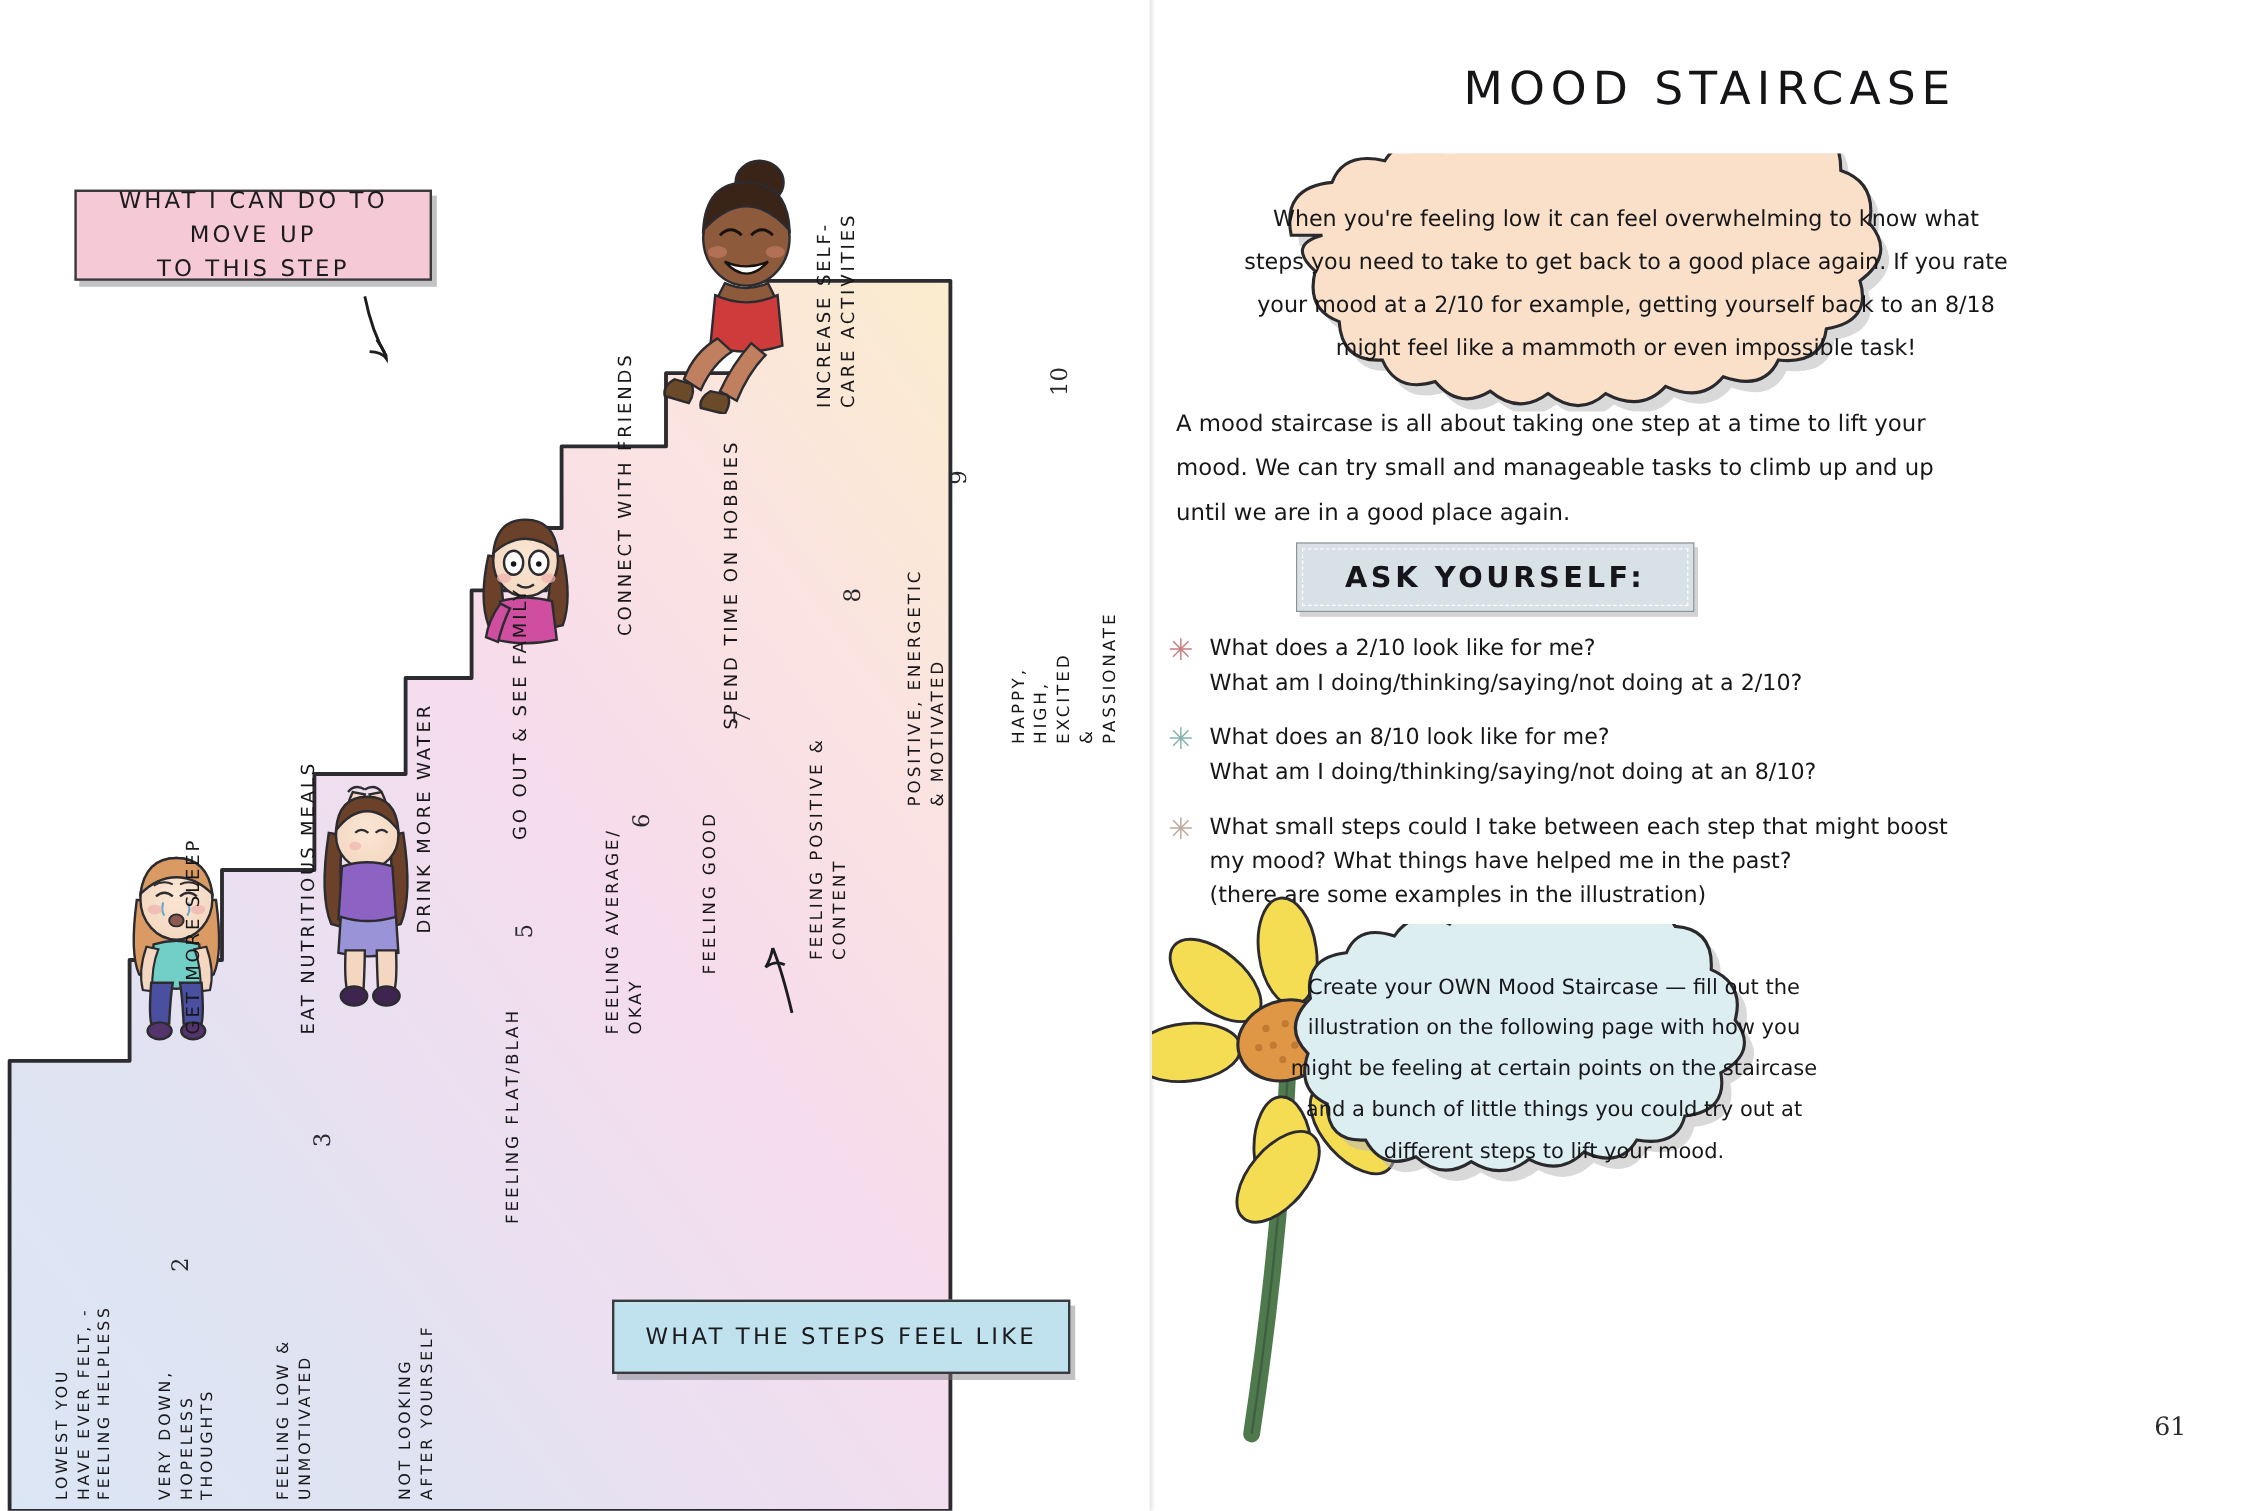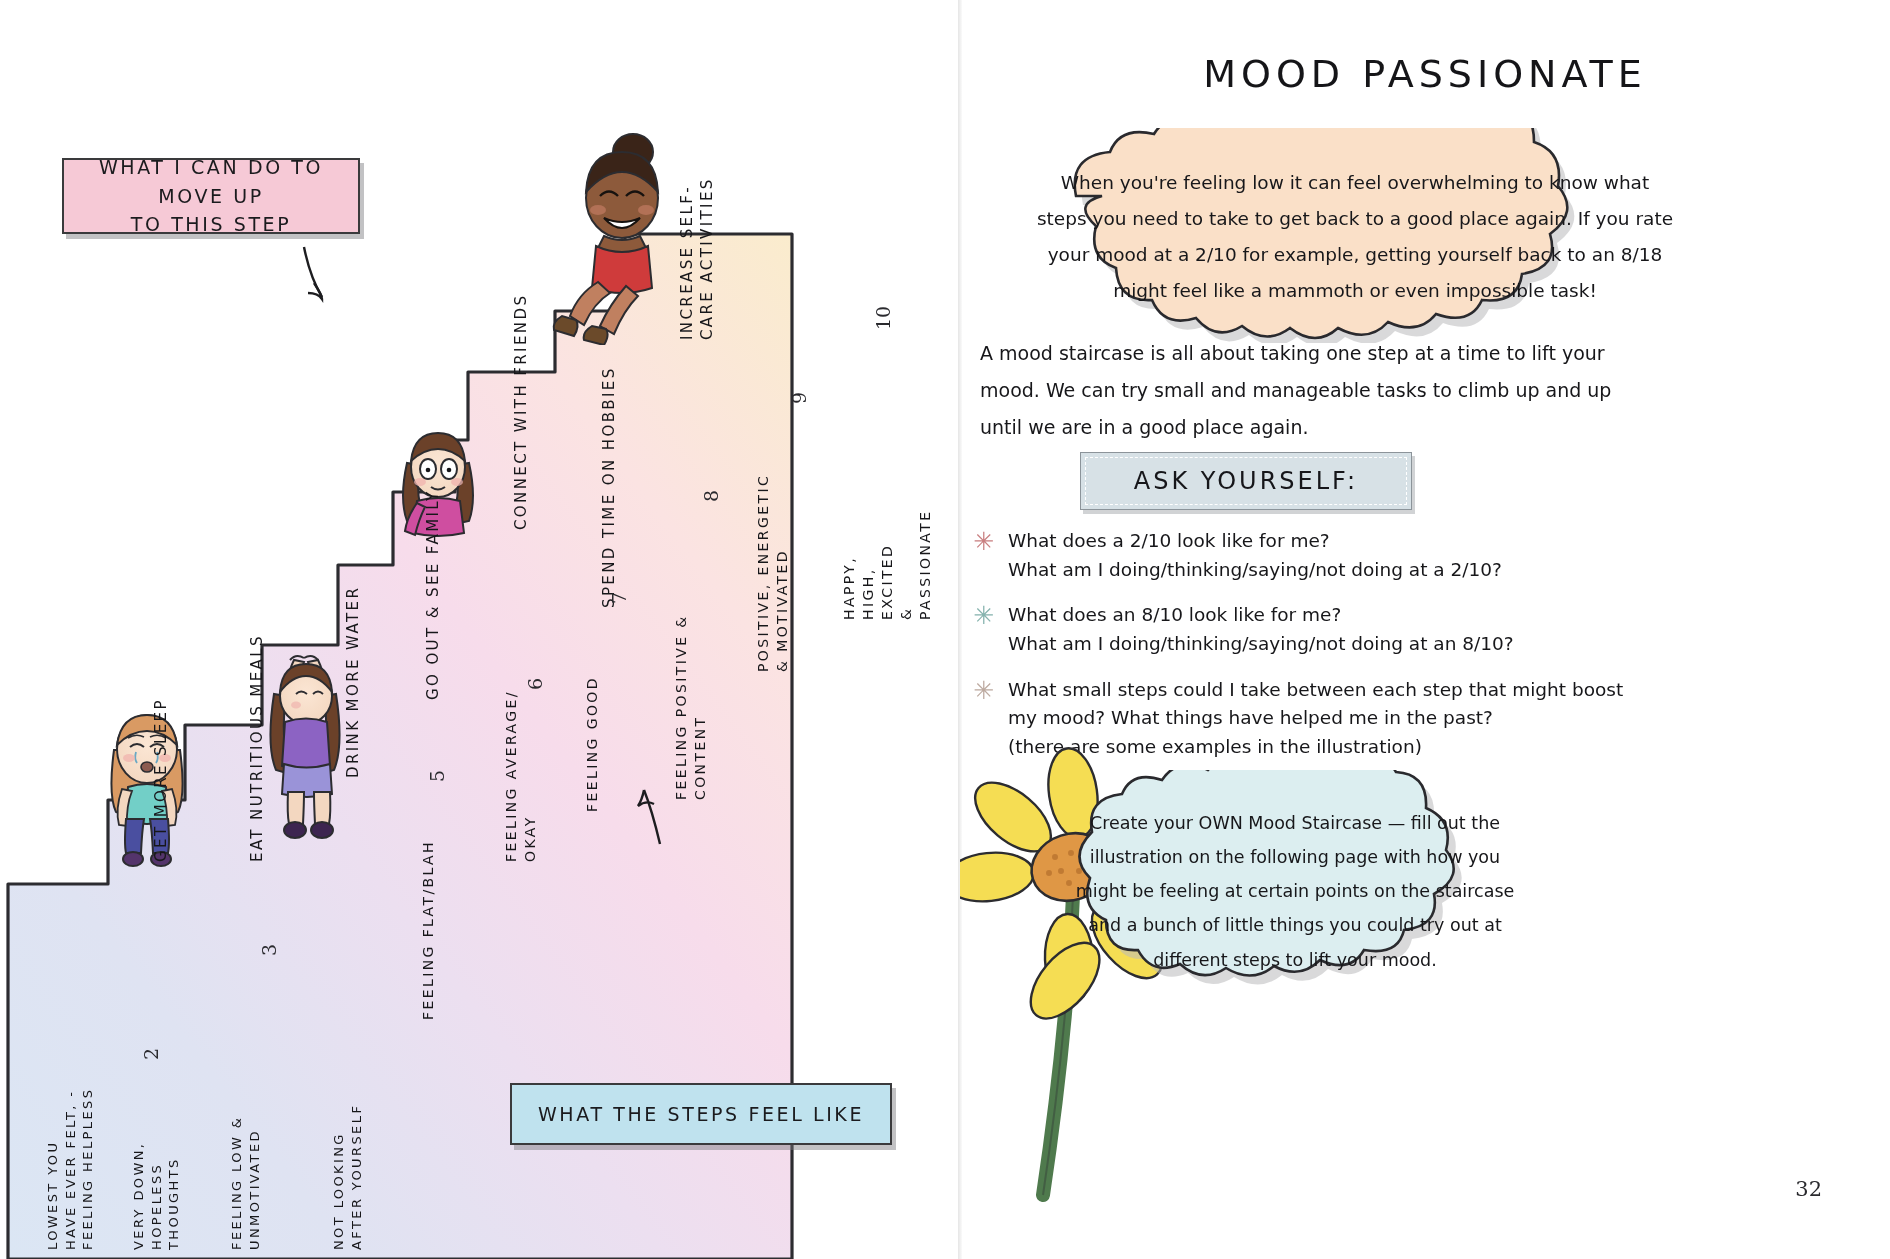--- a/index.html
+++ b/index.html
@@ -83,20 +83,21 @@
   }
   .body-para b{font-weight:normal;text-align:right;}
 
   .ask-box{
     position:absolute;left:120px;top:452px;width:330px;height:56px;
     background:#d7e1e6;border:1.5px solid #8c949a;
     display:flex;align-items:center;justify-content:center;
     font-size:24px;letter-spacing:3px;color:#16161a;
     box-shadow:3px 4px 0 rgba(140,145,150,0.4);
     font-family:"DejaVu Sans", sans-serif;
+    font-weight:bold;
   }
   .ask-box:after{
     content:"";position:absolute;inset:4px;border:1.5px dashed #ffffff;pointer-events:none;
   }
 
   .qlist{position:absolute;left:0px;top:527px;width:700px;}
   .qitem{display:flex;margin-bottom:17px;}
   .qmark{width:48px;flex:0 0 48px;text-align:center;font-size:25px;line-height:1.2;}
   .qtext{font-size:18.5px;line-height:1.55;color:#17171a;font-family:"DejaVu Sans", sans-serif;}
 
@@ -321,21 +322,21 @@
       <div class="stepnum" style="left:788px;top:404px;">9</div>
       <div class="stepnum" style="left:872px;top:330px;">10</div>
 
     </div>
   </div>
 
   <div class="gutter"></div>
 
   <div class="right-page">
 
-    <div class="page-title">MOOD PASSIONATE</div>
+    <div class="page-title">MOOD STAIRCASE</div>
 
     <svg style="position:absolute;left:40px;top:128px;" width="720" height="215" viewBox="0 0 720 215">
       <g transform="translate(6,8)">
         <path d="M70,60 q-8,-40 34,-44 q10,-26 44,-18 q16,-26 50,-12 q18,-24 48,-10
                  q16,-26 50,-14 q20,-24 50,-8 q22,-22 50,-4 q26,-18 50,4 q30,-14 48,14
                  q34,0 34,38 q30,10 24,44 q22,26 -8,48 q10,34 -28,40 q-4,30 -40,26
                  q-12,26 -46,14 q-18,22 -48,8 q-20,22 -50,6 q-22,20 -48,0 q-24,18 -48,-2
                  q-26,16 -46,-8 q-32,10 -44,-18 q-34,2 -36,-32 q-28,-10 -20,-42 q-24,-22 6,-30 z" fill="#b9b9bc" opacity="0.55" transform="translate(7,9)"></path>
         <path d="M70,60 q-8,-40 34,-44 q10,-26 44,-18 q16,-26 50,-12 q18,-24 48,-10
                  q16,-26 50,-14 q20,-24 50,-8 q22,-22 50,-4 q26,-18 50,4 q30,-14 48,14
@@ -408,16 +409,16 @@
                  q20,26 -12,44 q6,32 -30,36 q-6,26 -40,20 q-14,24 -44,10 q-20,20 -46,6
                  q-22,18 -48,2 q-24,16 -46,-4 q-28,12 -42,-14 q-32,2 -32,-30 q-26,-12 -16,-42 q-22,-22 2,-46 z" fill="#b9b9bc" opacity="0.55" transform="translate(8,9)"></path>
         <path d="M52,62 q-6,-34 30,-38 q10,-24 40,-14 q16,-24 46,-10 q18,-22 46,-8
                  q20,-22 48,-6 q24,-18 50,2 q28,-12 44,14 q32,2 30,36 q28,12 20,42
                  q20,26 -12,44 q6,32 -30,36 q-6,26 -40,20 q-14,24 -44,10 q-20,20 -46,6
                  q-22,18 -48,2 q-24,16 -46,-4 q-28,12 -42,-14 q-32,2 -32,-30 q-26,-12 -16,-42 q-22,-22 2,-46 z" fill="#dceef0" stroke="#2a2a2e" stroke-width="2.6"></path>
       </g>
     </svg>
     <div class="cloud-blue-text">Create your OWN Mood Staircase — fill out the illustration on the following page with how you might be feeling at certain points on the staircase and a bunch of little things you could try out at different steps to lift your mood.</div>
 
-    <div class="page-num">32</div>
+    <div class="page-num">61</div>
   </div>
 
 </div>
 
 </body></html>

